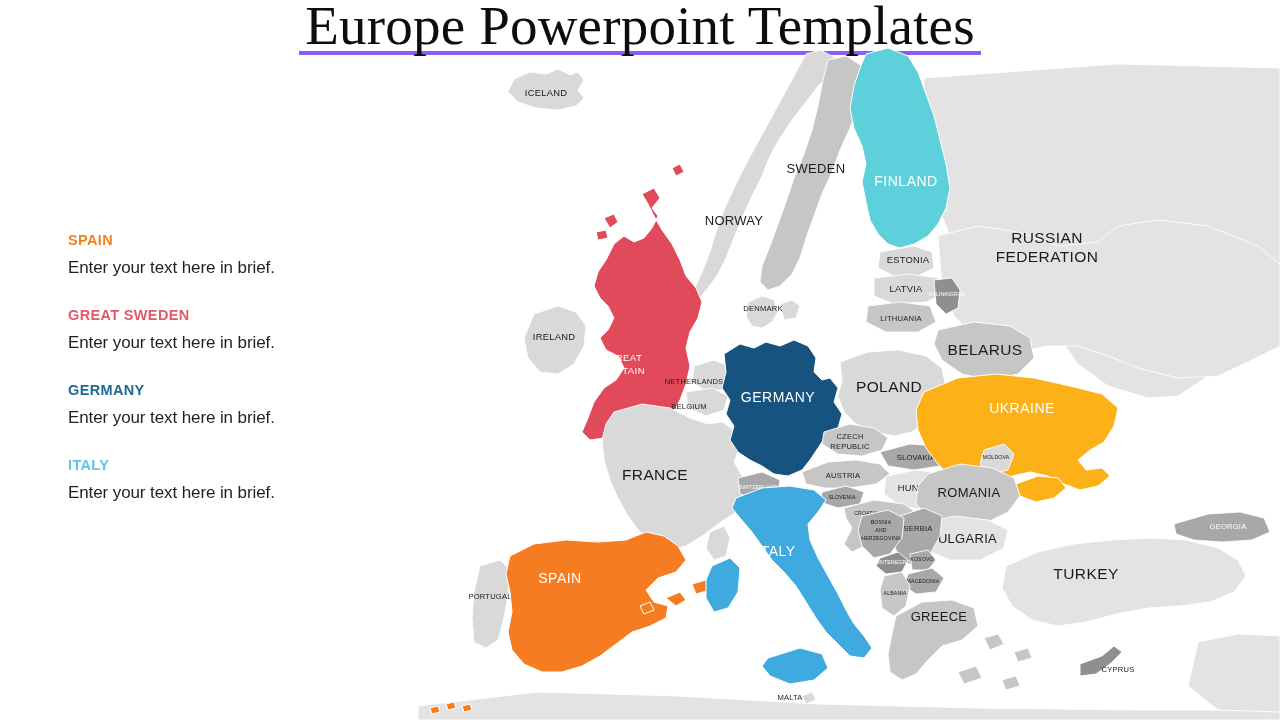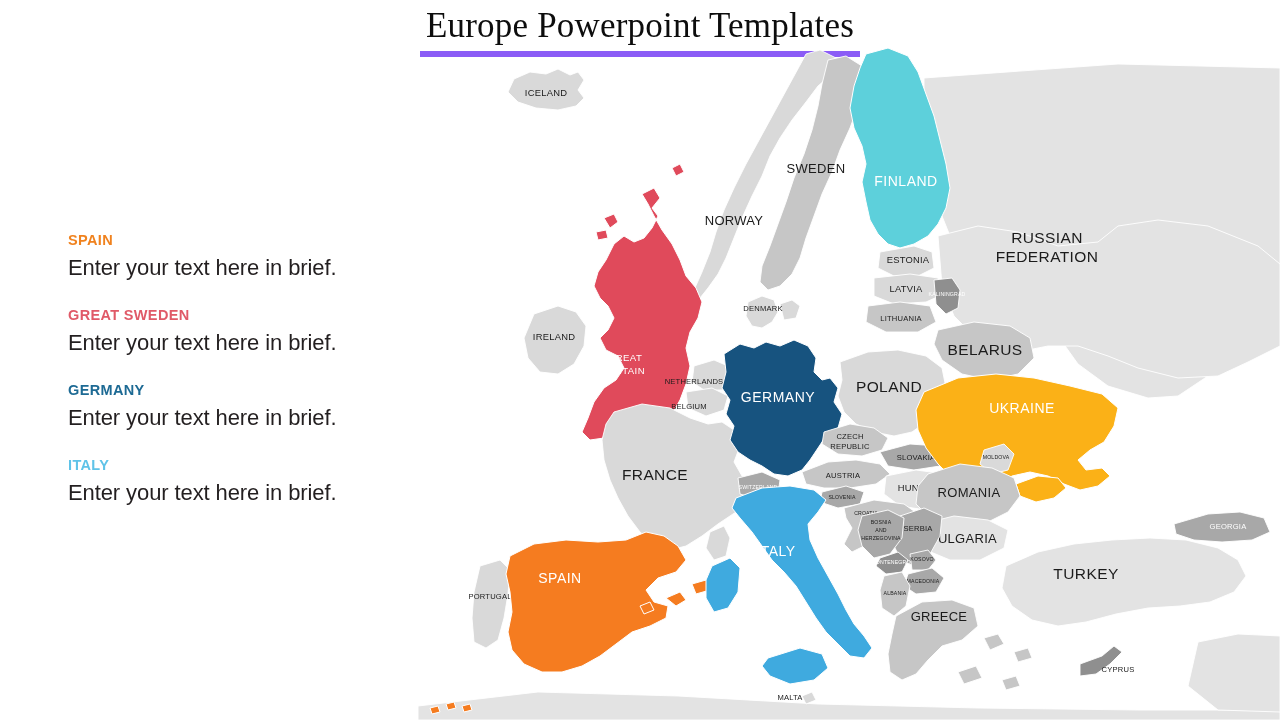--- a/index.html
+++ b/index.html
@@ -10,38 +10,38 @@
   }
   #slide{position:absolute;inset:0;background:#fff;}
 
   
   #title-wrap{
     position:absolute;top:0;left:0;width:1280px;height:52px;
     display:flex;align-items:flex-start;justify-content:center;
   }
   #slide-title{
     font-family:"Liberation Serif","DejaVu Serif",serif;
-    font-size:35px;line-height:47px;color:#0d0d0d;
+    font-size:55px;line-height:47px;color:#0d0d0d;
     font-weight:400;letter-spacing:.2px;
-    border-bottom:6px solid #8b5cf6;padding:2px 6px 2px 6px;
+    border-bottom:4px solid #8b5cf6;padding:2px 6px 2px 6px;
     white-space:nowrap;
   }
 
   
   #legend{
     position:absolute;left:68px;top:231px;width:300px;
   }
   .legend-item{margin-bottom:27px;}
   .legend-item:last-child{margin-bottom:0;}
   .legend-title{
     font-size:14.5px;font-weight:700;letter-spacing:.35px;
     line-height:18px;margin-bottom:8px;
   }
   .legend-desc{
-    font-size:22px;color:#231f20;line-height:22px;font-weight:400;
+    font-size:17px;color:#231f20;line-height:22px;font-weight:400;
     letter-spacing:-.1px;
   }
 
   
   #map-holder{
     position:absolute;left:418px;top:46px;width:862px;height:674px;
   }
   #europe-map{display:block;width:100%;height:100%;}
   .land{fill:#d9d9d9;stroke:#ffffff;stroke-width:.9;}
   .land-l{fill:#e3e3e3;stroke:#ffffff;stroke-width:.9;}

